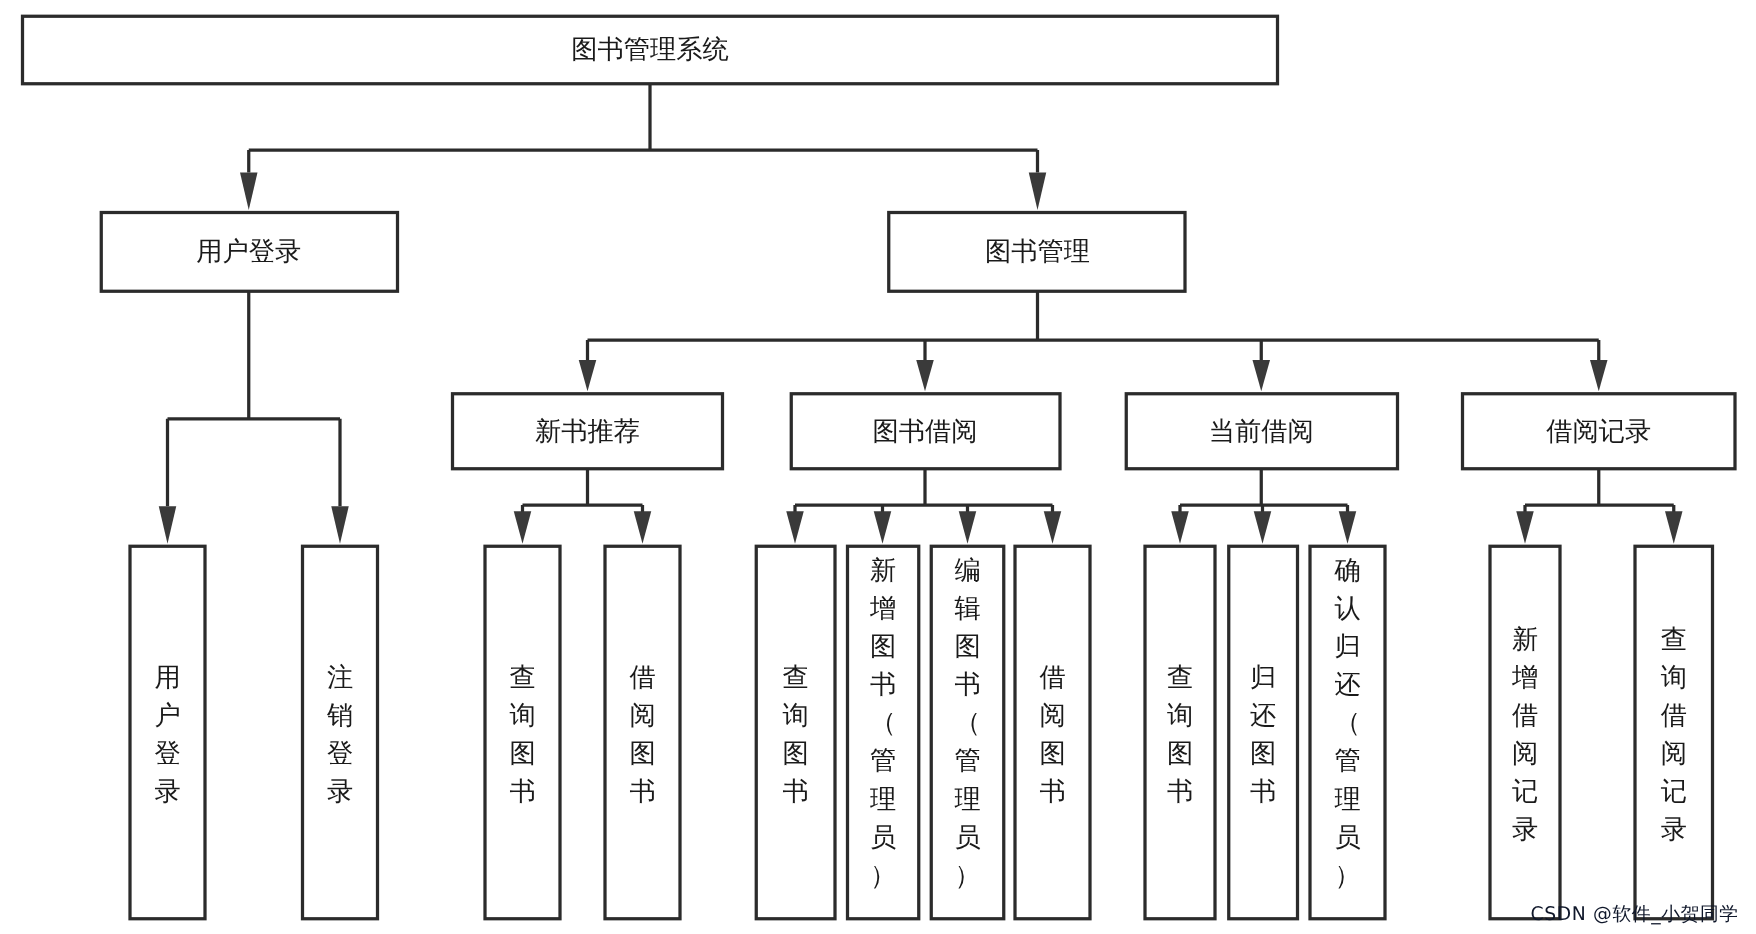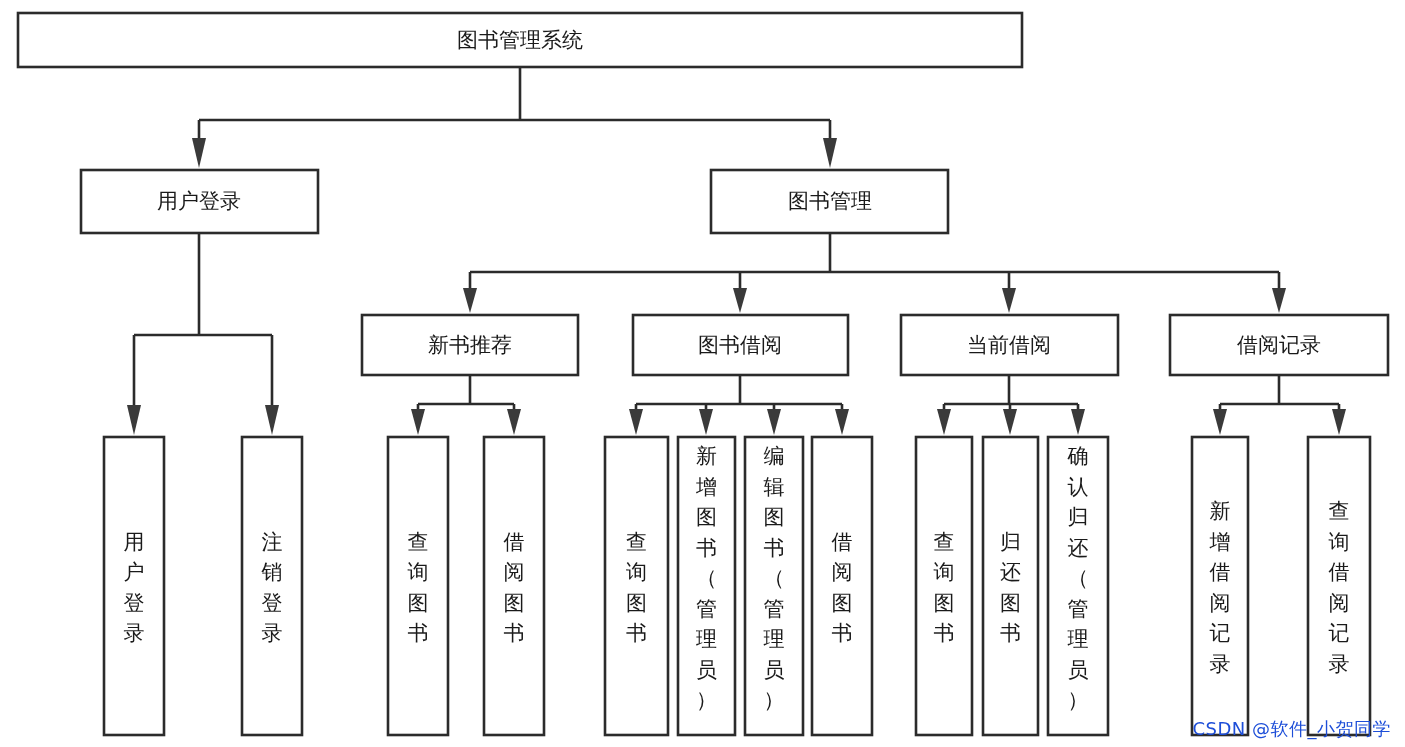--- a/index.html
+++ b/index.html
@@ -53,22 +53,22 @@
     font-family: "DejaVu Sans", "Liberation Sans", sans-serif;
     font-size: 21px;
     fill: #1a1a1a;
     text-anchor: middle;
   }
   .watermark-text {
     position: absolute;
     right: 14px;
     bottom: 6px;
     font-family: "DejaVu Sans", "Liberation Sans", sans-serif;
-    font-size: 18px;
-    color: #1d4ed8;
+    font-size: 15px;
+    color: #0f172a;
     letter-spacing: 0.5px;
     white-space: nowrap;
     user-select: none;
   }
 </style>
 </head>
 <body>
 
 <div id="diagram-root">
 

